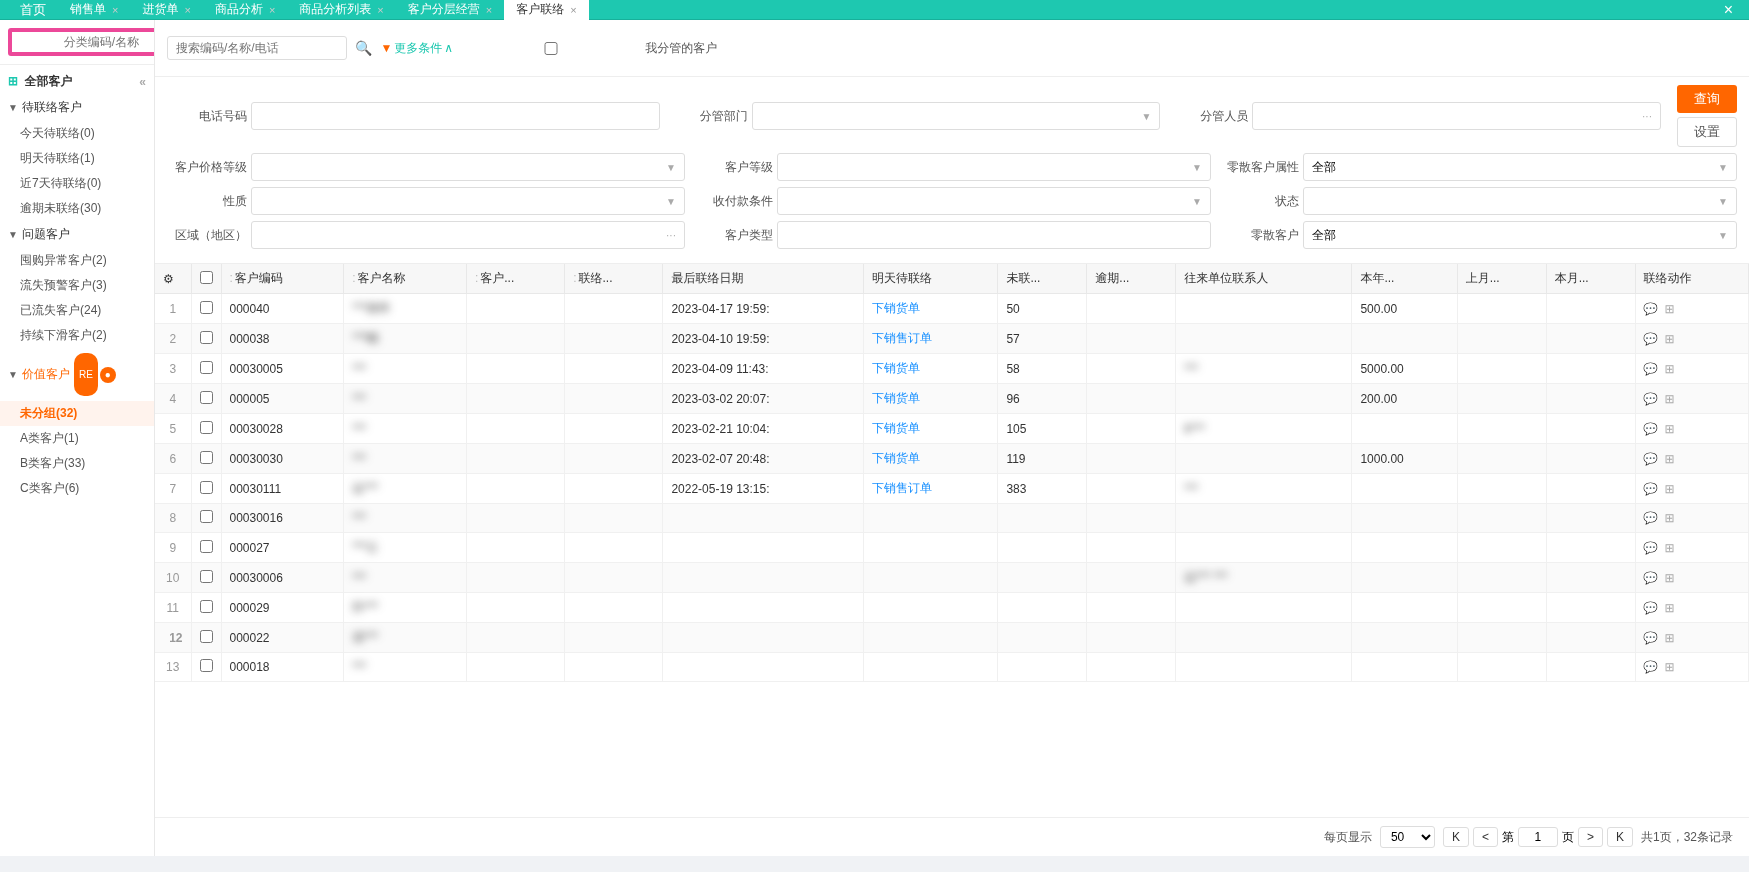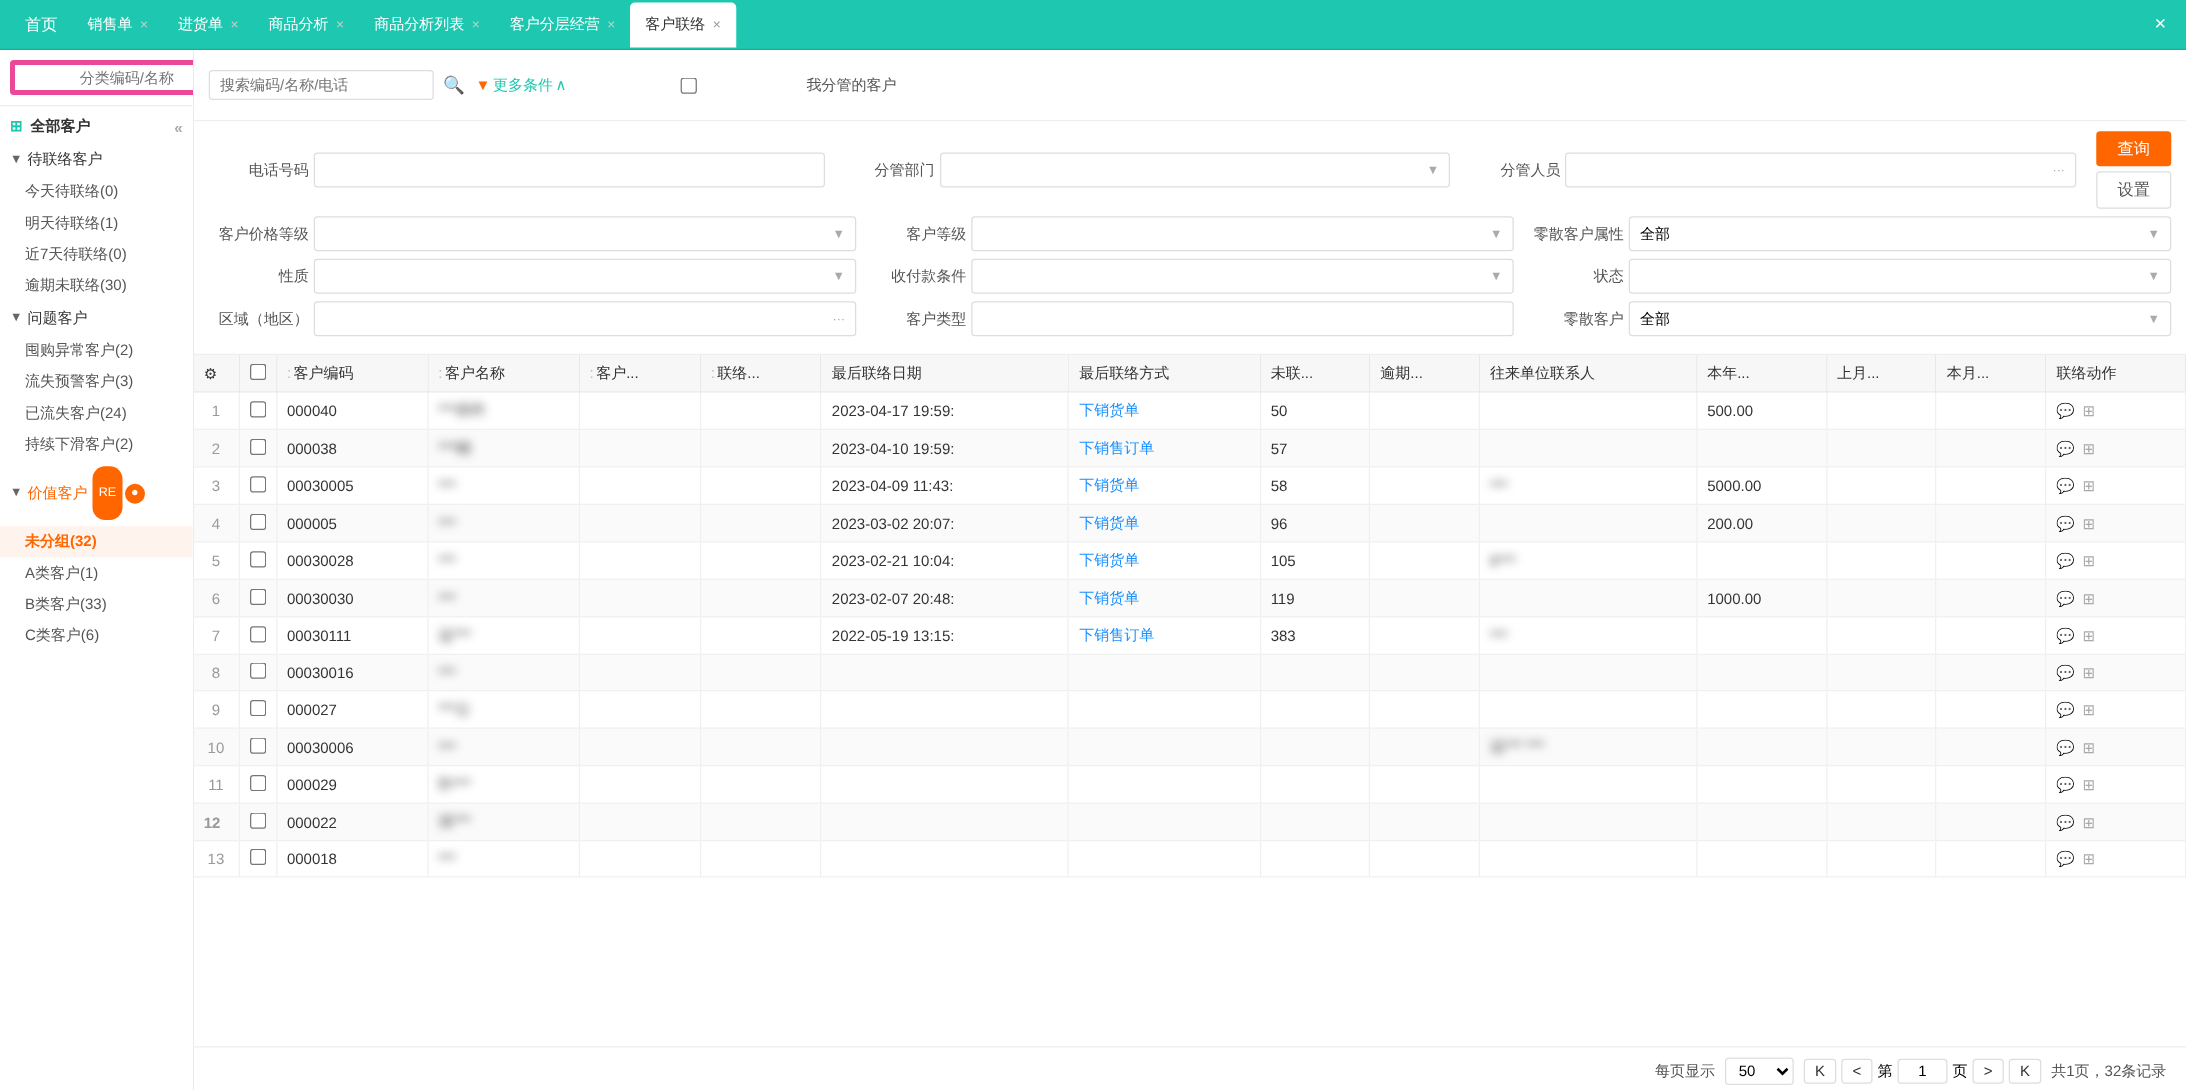--- a/index.html
+++ b/index.html
@@ -1,20 +1,20 @@
 <!DOCTYPE html>
 <html><head>
   <meta charset="utf-8">
   <style>
     * { box-sizing: border-box; margin: 0; padding: 0; font-family: 'Microsoft YaHei', Arial, sans-serif; font-size: 12px; }
     body { background: #f0f2f5; overflow: hidden; }
 
     
     .top-nav {
-      display: flex; align-items: center; background: #1ec8b0; height: 40px; padding: 0 8px;
+      display: flex; align-items: center; background: #1ec8b0; height: 20px; padding: 0 8px;
       border-bottom: 1px solid #17b09a;
     }
     .top-nav .nav-tab {
       display: flex; align-items: center; padding: 0 12px; height: 36px;
       color: #fff; cursor: pointer; font-size: 13px; white-space: nowrap; position: relative;
     }
     .top-nav .nav-tab.active { background: #fff; color: #333; border-radius: 4px 4px 0 0; }
     .top-nav .nav-tab .close-btn { margin-left: 6px; font-size: 11px; color: #ccc; cursor: pointer; }
     .top-nav .nav-tab.active .close-btn { color: #999; }
     .nav-home { color: #fff; padding: 0 12px; font-size: 13px; cursor: pointer; }
@@ -332,21 +332,21 @@
               <span class="gear-col">⚙</span>
             </th>
             <th style="width:30px;">
               <input type="checkbox" style="">
             </th>
             <th class="sortable"><span class="col-sep">:</span>客户编码</th>
             <th class="sortable"><span class="col-sep">:</span>客户名称</th>
             <th><span class="col-sep">:</span>客户...</th>
             <th><span class="col-sep">:</span>联络...</th>
             <th>最后联络日期</th>
-            <th>最后联络方式</th>
+            <th>明天待联络</th>
             <th>未联...</th>
             <th>逾期...</th>
             <th>往来单位联系人</th>
             <th>本年...</th>
             <th>上月...</th>
             <th>本月...</th>
             <th>联络动作</th>
           </tr>
         </thead>
         <tbody id="table-body">
@@ -586,21 +586,21 @@
               <td></td>
               <td></td>
               <td>
       <div class="action-icons">
         <span class="action-icon">💬</span>
         <span class="action-icon">⊞</span>
       </div>
     </td>
             </tr>
             <tr style="background: rgb(250, 250, 250);">
-              <td class="row-num" style="text-align:left;font-weight:bold;">12</td>
+              <td class="row-num" style="text-align:right;font-weight:bold;">12</td>
               <td style="text-align:center;"><input type="checkbox" style=""></td>
               <td>000022</td>
               <td><span class="blurred">淡***</span></td>
               <td><span class="blurred"></span></td>
               <td><span class="blurred"></span></td>
               <td></td>
               <td><a class="link-cell"></a></td>
               <td></td>
               <td></td>
               <td><span class="blurred"></span></td>

